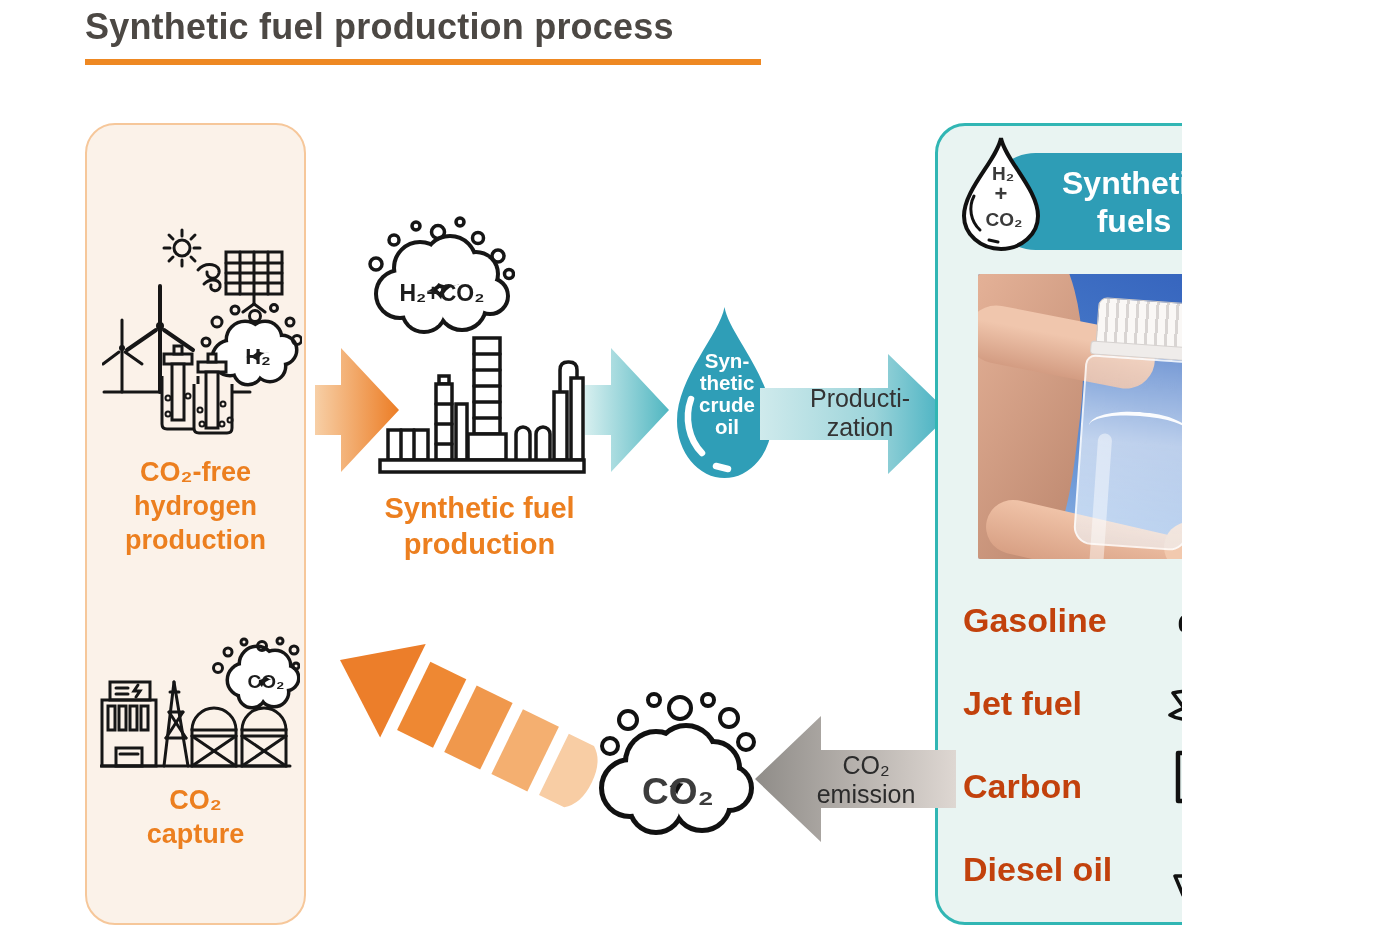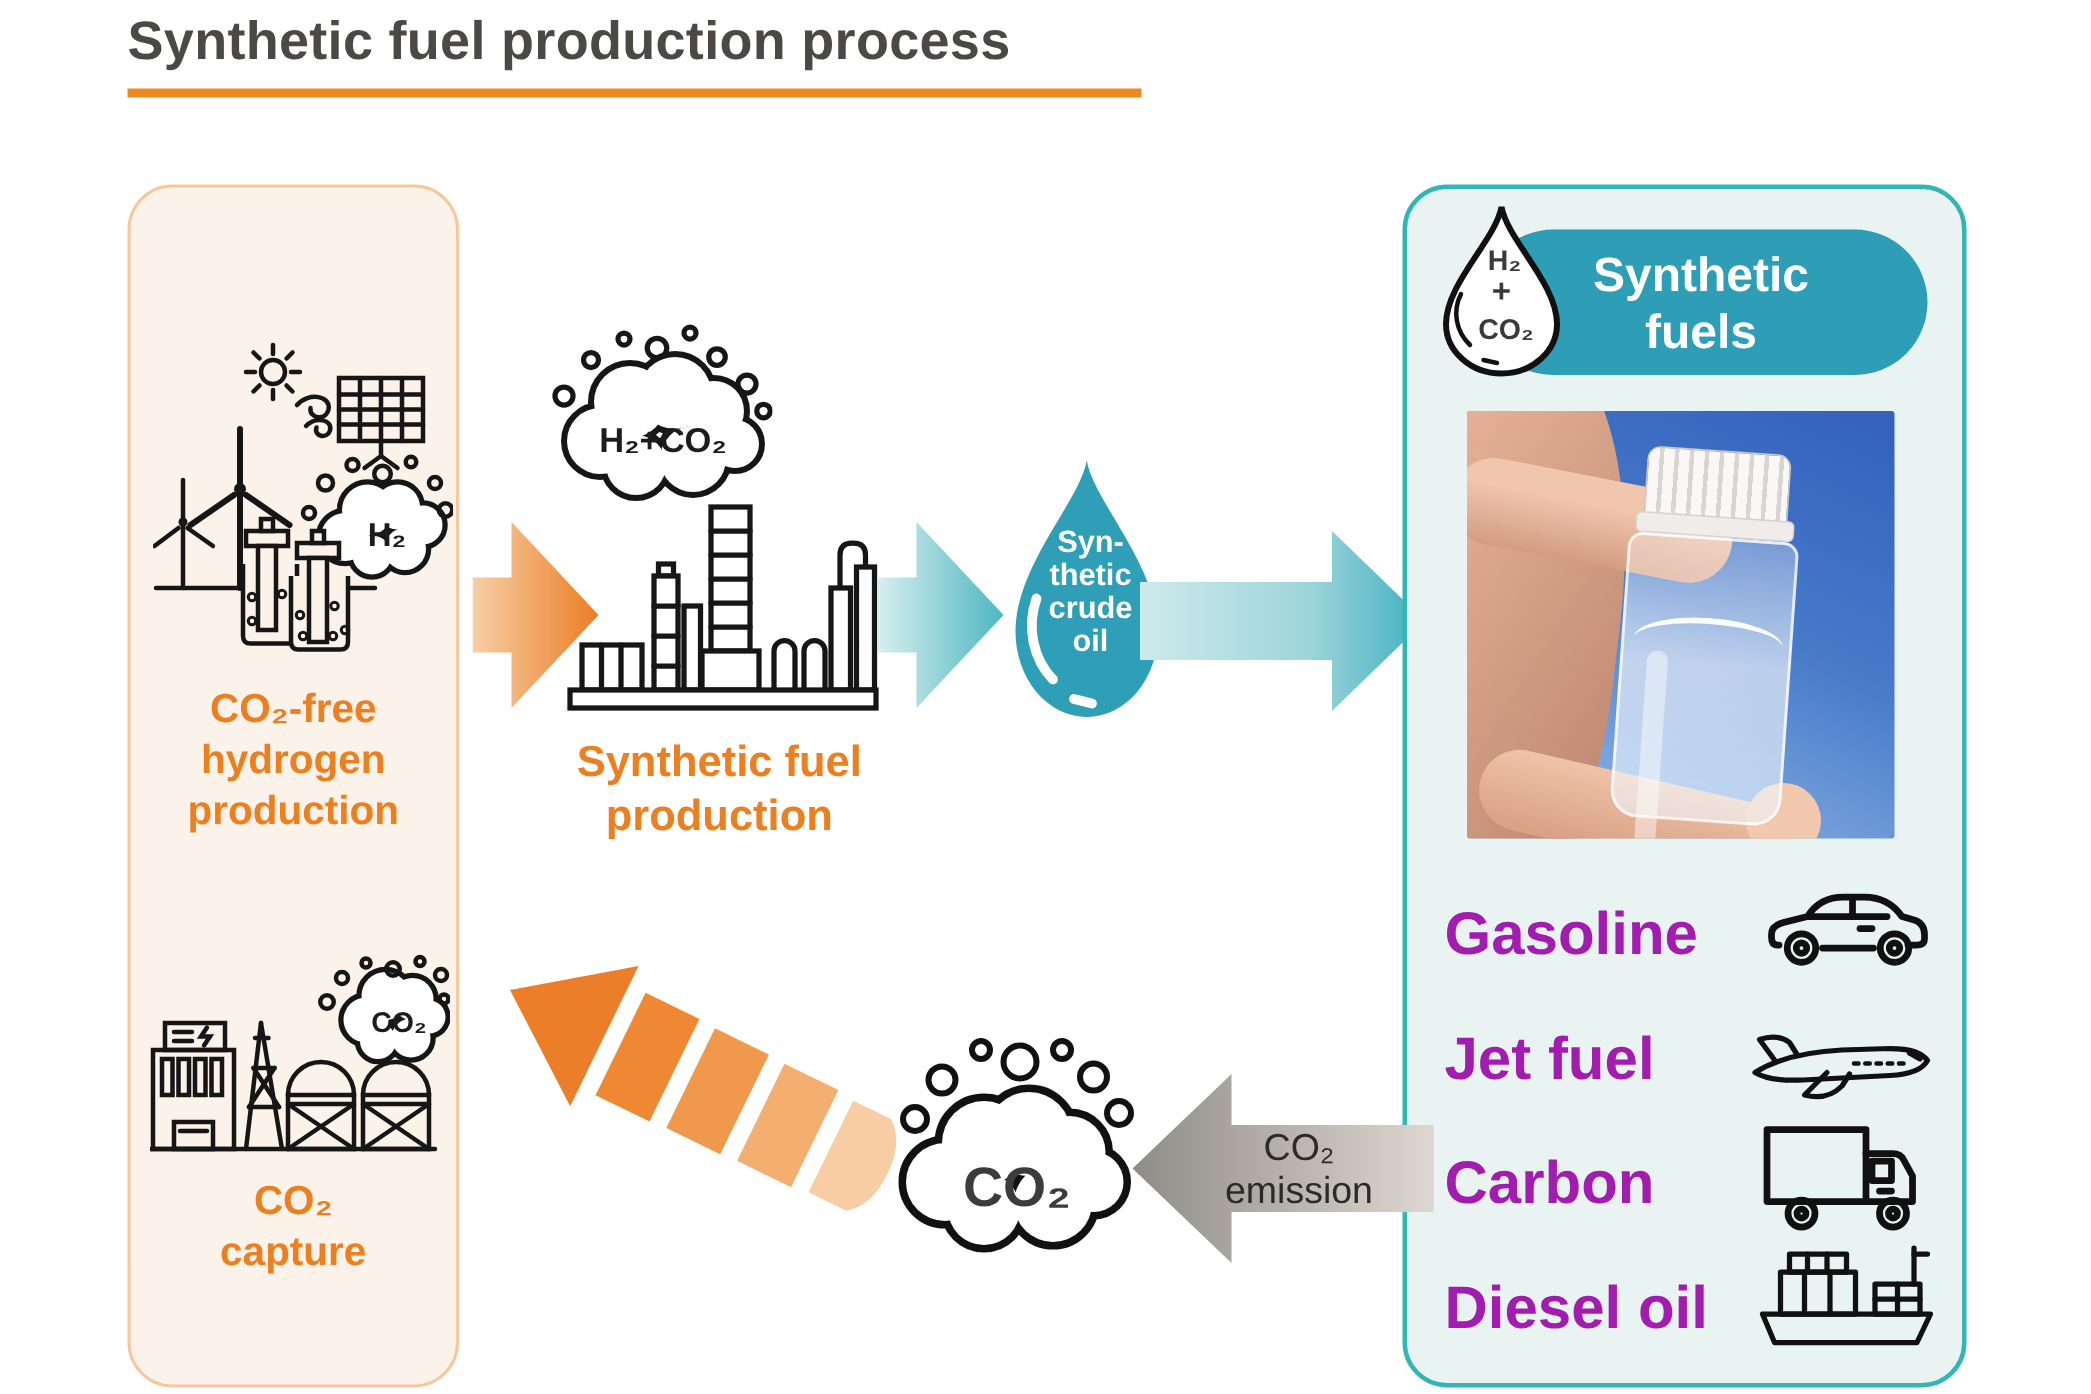--- a/index.html
+++ b/index.html
@@ -1,17 +1,17 @@
 <!DOCTYPE html>
 <html><head>
 <meta charset="utf-8">
 <style>
   html,body{margin:0;padding:0;background:#fff;}
   .canvas{
-    position:relative;width:1394px;height:929px;background:#ffffff;overflow:hidden;
+    position:relative;width:1182px;height:929px;background:#ffffff;overflow:hidden;
     font-family:"Liberation Sans","DejaVu Sans",sans-serif;
   }
   .abs{position:absolute;}
   .pre{white-space:pre-line;text-align:center;}
 
   
   .title{left:85px;top:6px;font-size:36px;font-weight:bold;color:#4c4844;letter-spacing:.2px;}
   .title-underline{left:85px;top:59px;width:676px;height:6px;background:#ee8822;}
 
   
@@ -25,21 +25,21 @@
   .production-label{left:352px;top:490px;width:255px;font-size:29px;}
   .productization-label{left:795px;top:384px;width:130px;font-size:25px;color:#333;line-height:1.14;font-weight:400;}
   .emission-label{left:801px;top:751px;width:130px;font-size:25px;color:#2b2b2b;line-height:1.15;font-weight:400;}
   .recycling-label{left:425px;top:841px;width:210px;font-size:30px;font-weight:bold;color:#2e96ad;text-align:center;line-height:1.3;}
 
   
   .right-panel{left:935px;top:123px;width:376px;height:802px;background:#e9f4f2;
     border:3px solid #31b6b4;border-radius:30px;box-sizing:border-box;}
   .badge-pill{left:987px;top:153px;width:298px;height:97px;background:#2e9db6;border-radius:49px;}
   .badge-label{left:1062px;top:164px;font-size:32px;font-weight:bold;color:#ffffff;line-height:1.2;}
-  .fuel-label{font-size:40px;font-weight:bold;color:#a21caf;}
+  .fuel-label{font-size:34px;font-weight:bold;color:#c2410c;}
 
   
   .photo{left:978px;top:274px;width:285px;height:285px;overflow:hidden;border-radius:2px;
     background:linear-gradient(205deg,#3563bd 5%,#477ac9 45%,#7ea7de 80%,#a9c6ec 100%);}
   .hand-back{left:-60px;top:-45px;width:160px;height:400px;border-radius:45%;
     background:linear-gradient(115deg,#e3b096 20%,#c08b72 85%);transform:rotate(7deg);}
   .thumb{left:-12px;top:44px;width:190px;height:58px;border-radius:30px;
     background:linear-gradient(180deg,#f0c6ad 30%,#d39c82);transform:rotate(11deg);}
   .finger{left:6px;top:244px;width:215px;height:54px;border-radius:28px;
     background:linear-gradient(180deg,#f0c3a8,#d8a084);transform:rotate(13deg);}
@@ -325,20 +325,22 @@
   <svg class="abs" style="left:760px;top:350px" width="190" height="128" viewBox="0 0 190 128">
     <defs>
         <linearGradient id="gT2" x1="0" y1="0" x2="1" y2="0">
       <stop offset="0" stop-color="#cfeaec"></stop>
           <stop offset=".6" stop-color="#9cd4da"></stop>
           <stop offset="1" stop-color="#41afc0"></stop>
         </linearGradient>
       </defs>
     <polygon points="0,38 128,38 128,4 190,64 128,124 128,90 0,90" fill="url(#gT2)"></polygon>
   </svg>
+  <div class="abs pre productization-label">Producti-
+zation</div>
 
   <div class="abs right-panel"></div>
   <div class="abs badge-pill"></div>
   <div class="abs pre badge-label">Synthetic
 fuels</div>
 
   <svg class="abs" style="left:957px;top:134px" width="88" height="118" viewBox="0 0 88 118">
     <path d="M44,4 C48,26 81,55 81,82 A37,33 0 1 1 7,82 C7,55 40,26 44,4 Z" fill="#ffffff" stroke="#111111" stroke-width="4"></path>
     <path d="M17,62 a32,30 0 0 0 6,34" stroke="#111111" stroke-width="3" fill="none" stroke-linecap="round"></path>
     <path d="M32,106 l9,2" stroke="#111111" stroke-width="3" fill="none" stroke-linecap="round"></path>

